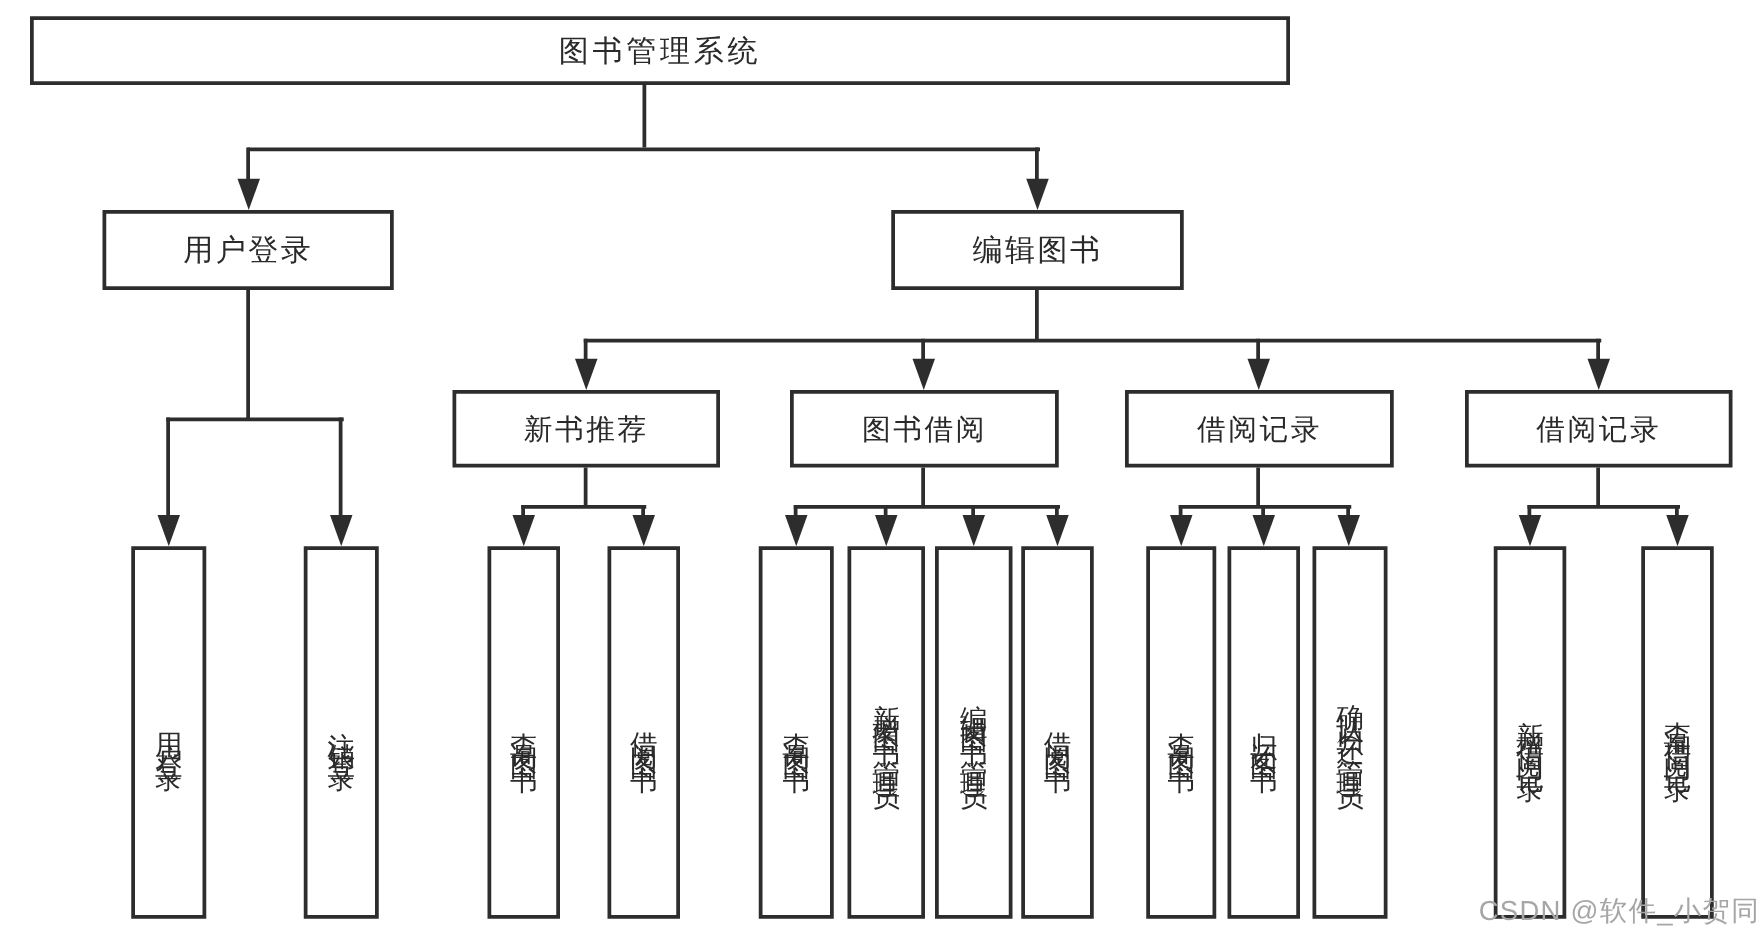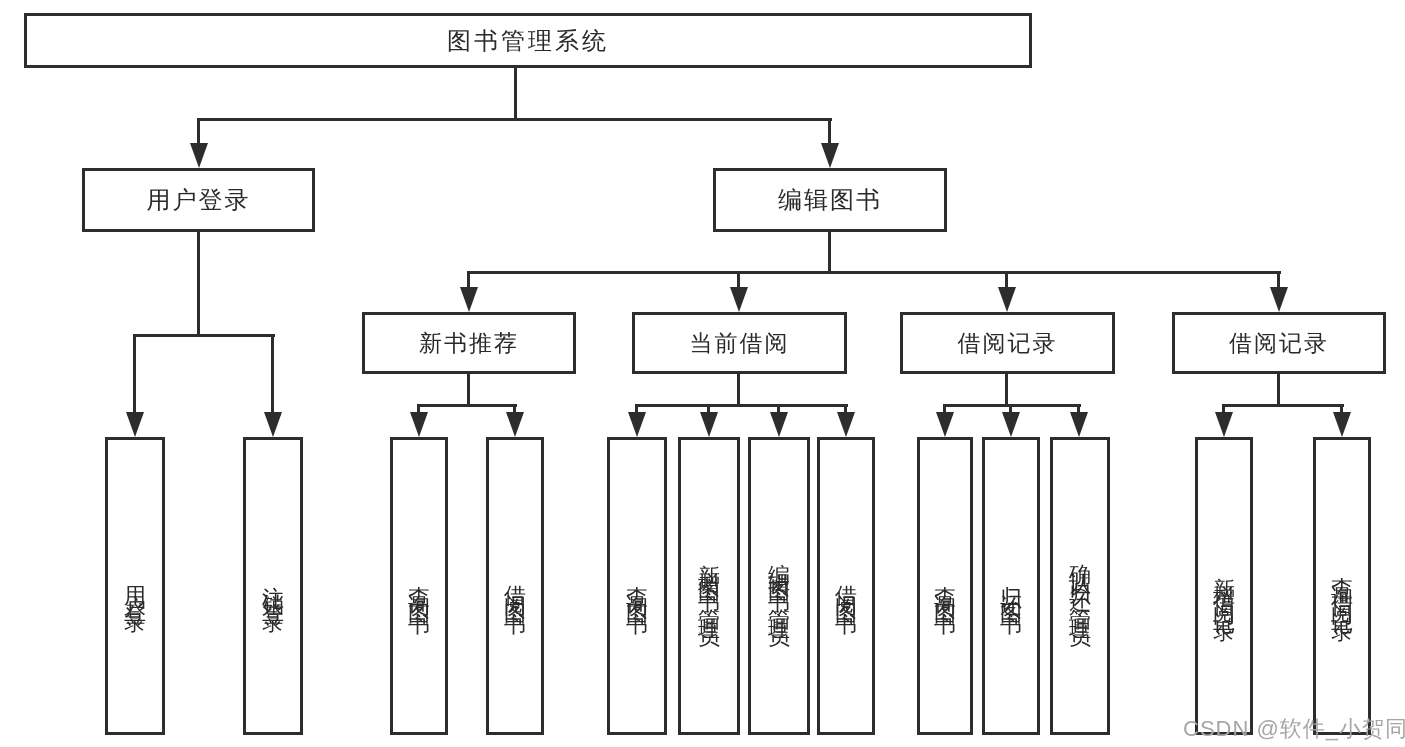--- a/index.html
+++ b/index.html
@@ -90,21 +90,21 @@
   <div class="arrow" style="left:730px;top:287px"></div>
   <div class="vline" style="left:1005px;top:271px;height:18px"></div>
   <div class="arrow" style="left:998px;top:287px"></div>
   <div class="vline" style="left:1277px;top:271px;height:18px"></div>
   <div class="arrow" style="left:1270px;top:287px"></div>
 
   <div class="box lvl3" style="left:362px;top:312px;width:214px;height:62px">
     <span>新书推荐</span>
   </div>
   <div class="box lvl3" style="left:632px;top:312px;width:215px;height:62px">
-    <span>当前借阅</span>
+    <span>图书借阅</span>
   </div>
   <div class="box lvl3" style="left:900px;top:312px;width:215px;height:62px">
     <span>借阅记录</span>
   </div>
   <div class="box lvl3" style="left:1172px;top:312px;width:214px;height:62px">
     <span>借阅记录</span>
   </div>
 
   <div class="vline" style="left:467px;top:374px;height:31px"></div>
   <div class="hline" style="left:417px;top:404px;width:100px"></div>

